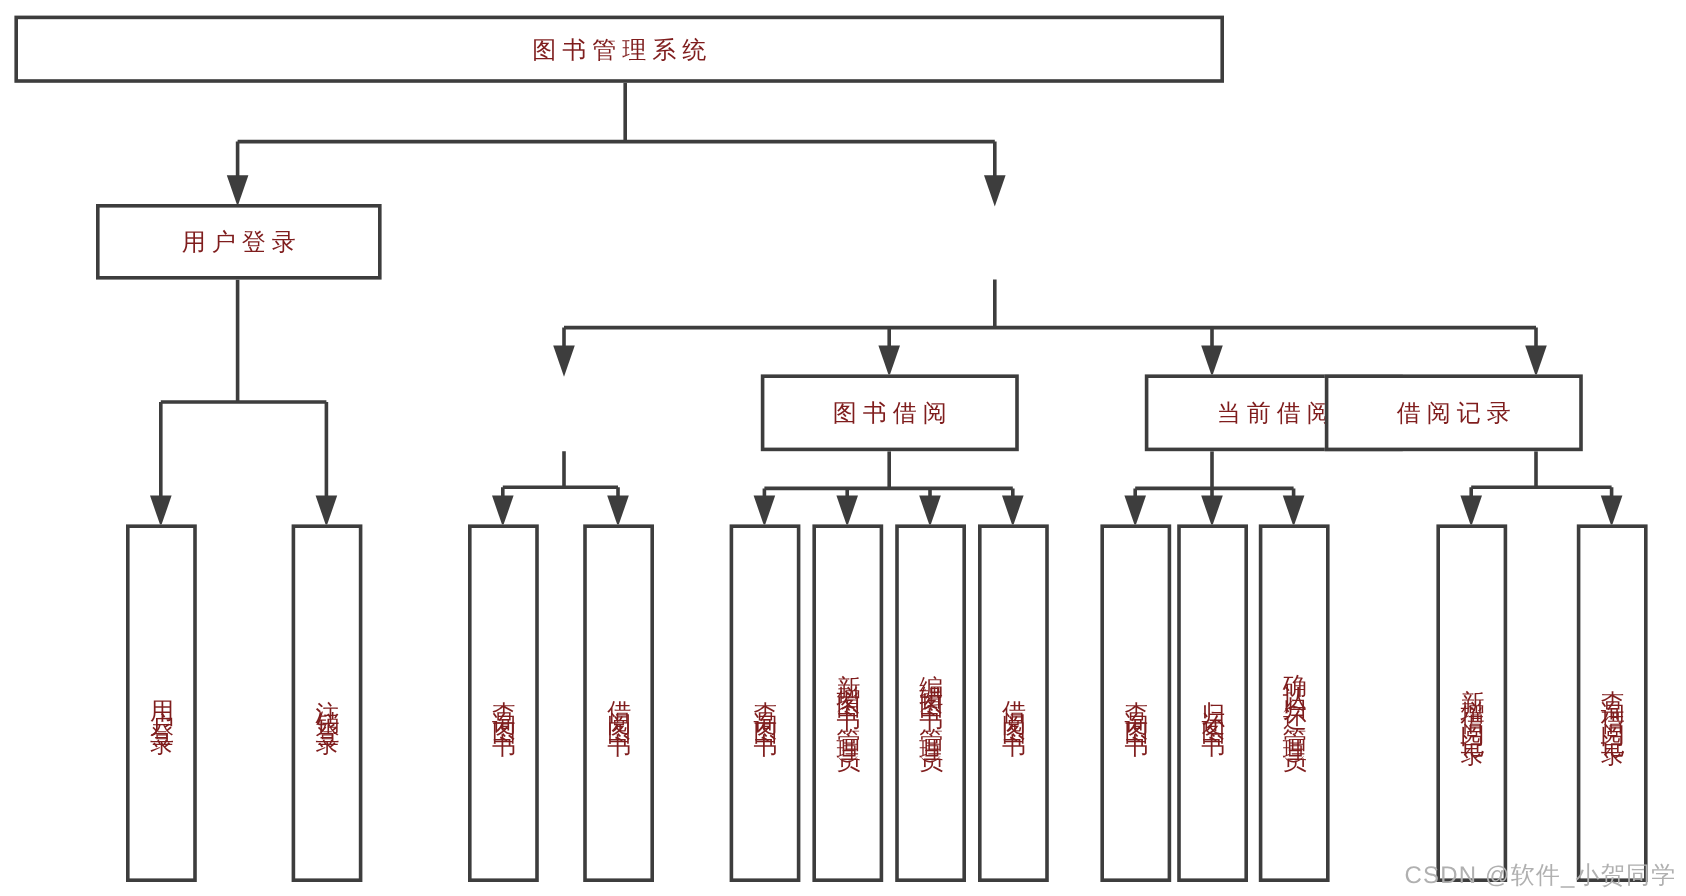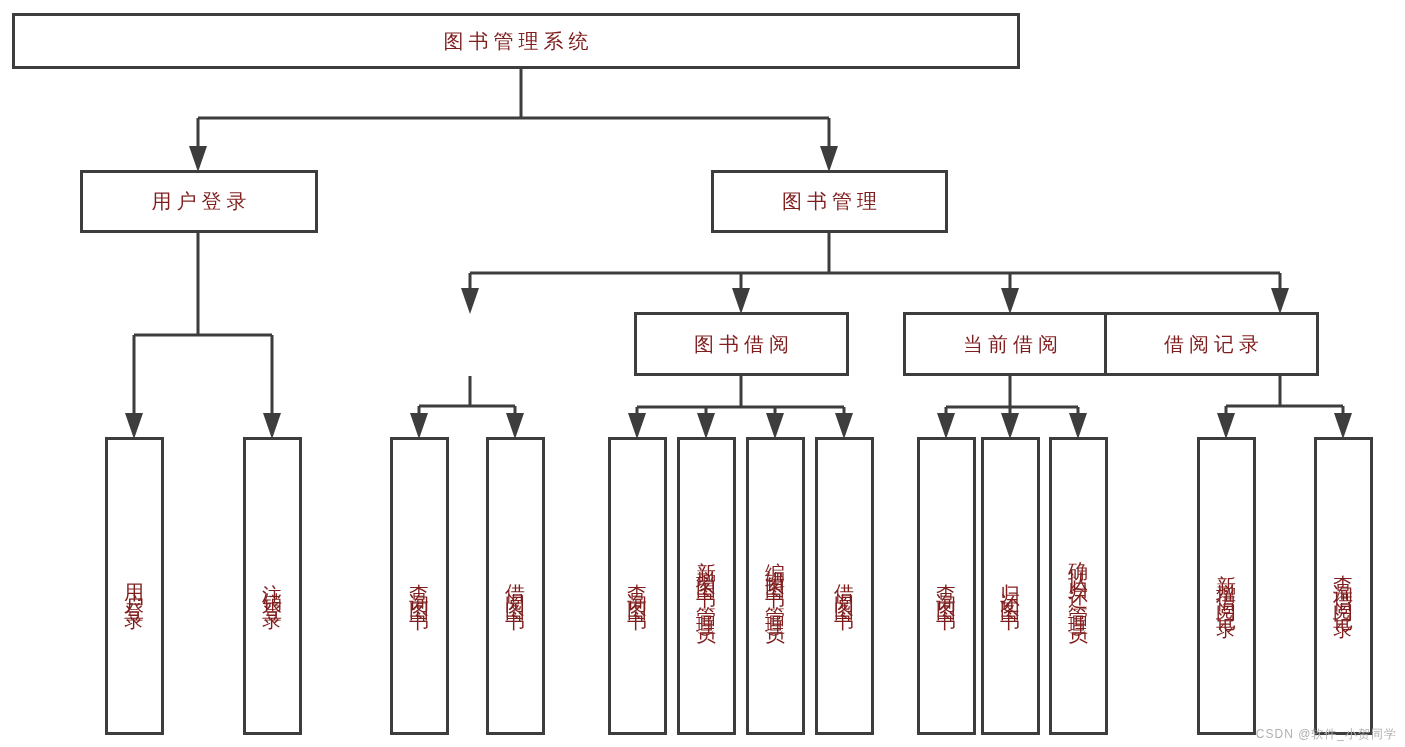--- a/index.html
+++ b/index.html
@@ -41,21 +41,21 @@
     line-height: 1;
     white-space: nowrap;
   }
   .leaf { width: 59px; height: 298px; top: 437px; }
   .lvl2 { height: 63px; top: 170px; }
   .lvl3 { width: 215px; height: 64px; top: 312px; }
   #watermark {
     position: absolute;
     right: 8px;
     bottom: 4px;
-    font-size: 12px;
+    font-size: 20px;
     letter-spacing: 1px;
     color: #b0b0b0;
     white-space: nowrap;
   }
 </style>
 </head>
 <body>
 
 <div id="stage">
 
@@ -106,28 +106,25 @@
     </g>
   </svg>
 
   <div class="box" style="left:12px; top:13px; width:1008px; height:56px;">
     <span class="h-label">图书管理系统</span>
   </div>
 
   <div class="box lvl2" style="left:80px; width:238px;">
     <span class="h-label">用户登录</span>
   </div>
-  <div class="box lvl2" style="left:711px; width:237px;">
-    <span class="h-label">图书管理</span>
-  </div>
 
   <div class="box lvl3" style="left:634px;">
     <span class="h-label">图书借阅</span>
   </div>
-  <div class="box lvl3" style="left:903px;">
+  <div class="box lvl3" style="left:954px;">
     <span class="h-label">当前借阅</span>
   </div>
   <div class="box lvl3" style="left:1104px;">
     <span class="h-label">借阅记录</span>
   </div>
 
   <div class="box leaf" style="left:105px;">
     <span class="v-label">用户登录</span>
   </div>
   <div class="box leaf" style="left:243px;">

